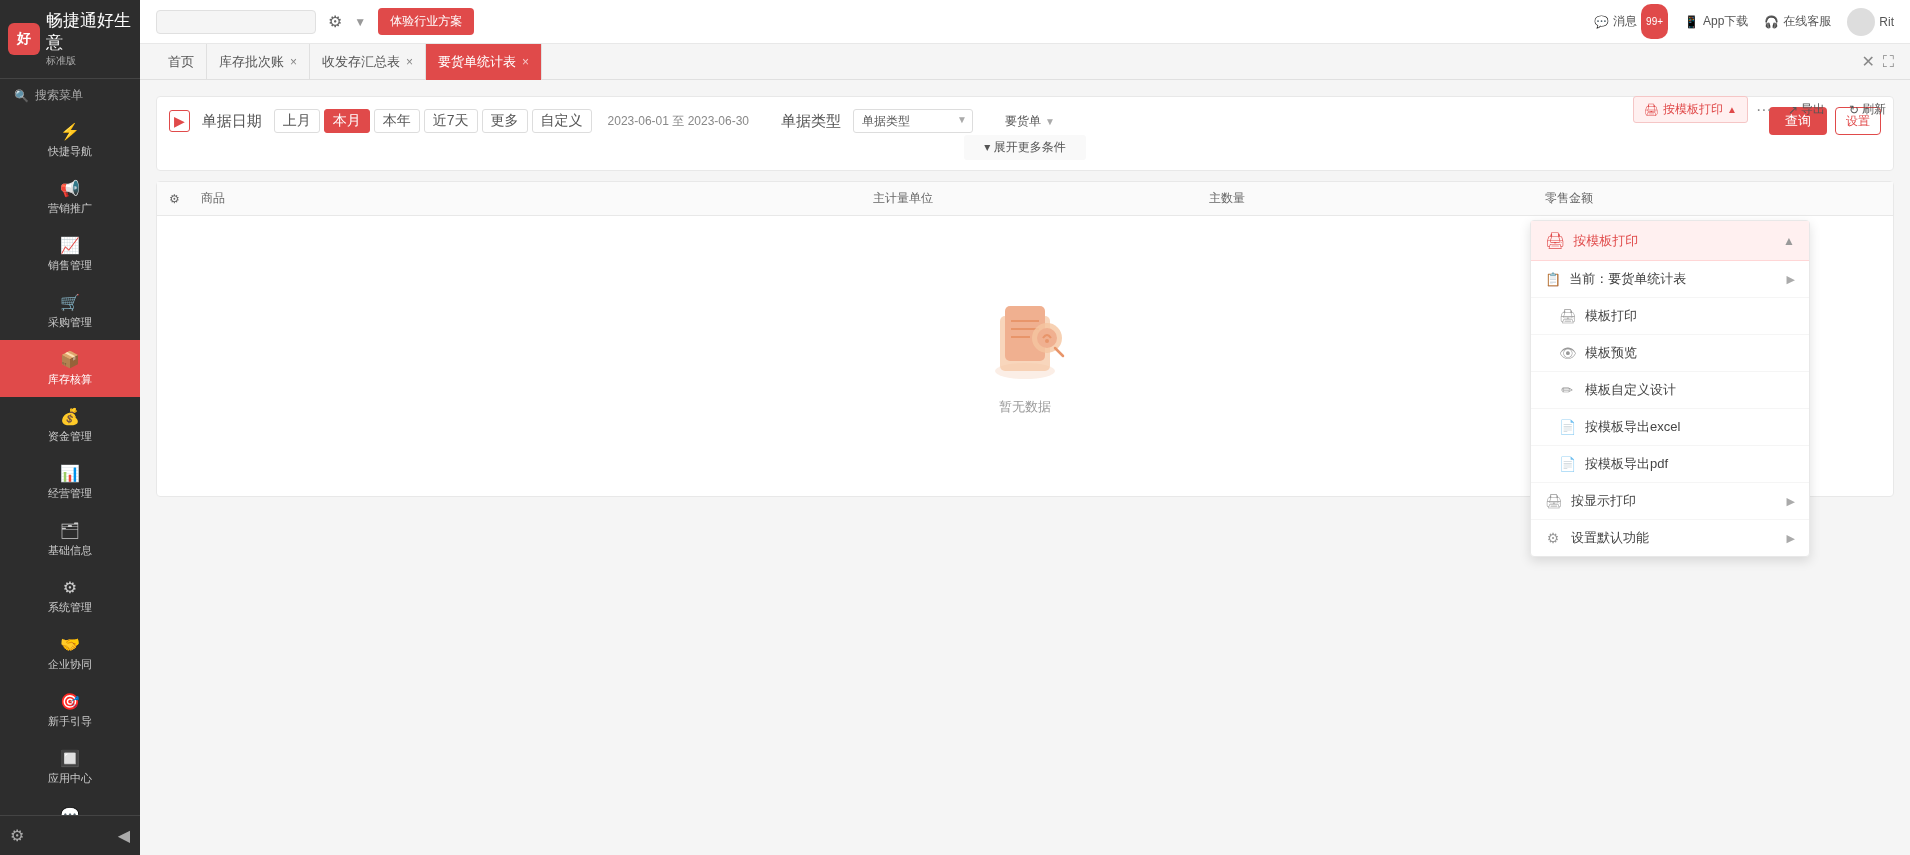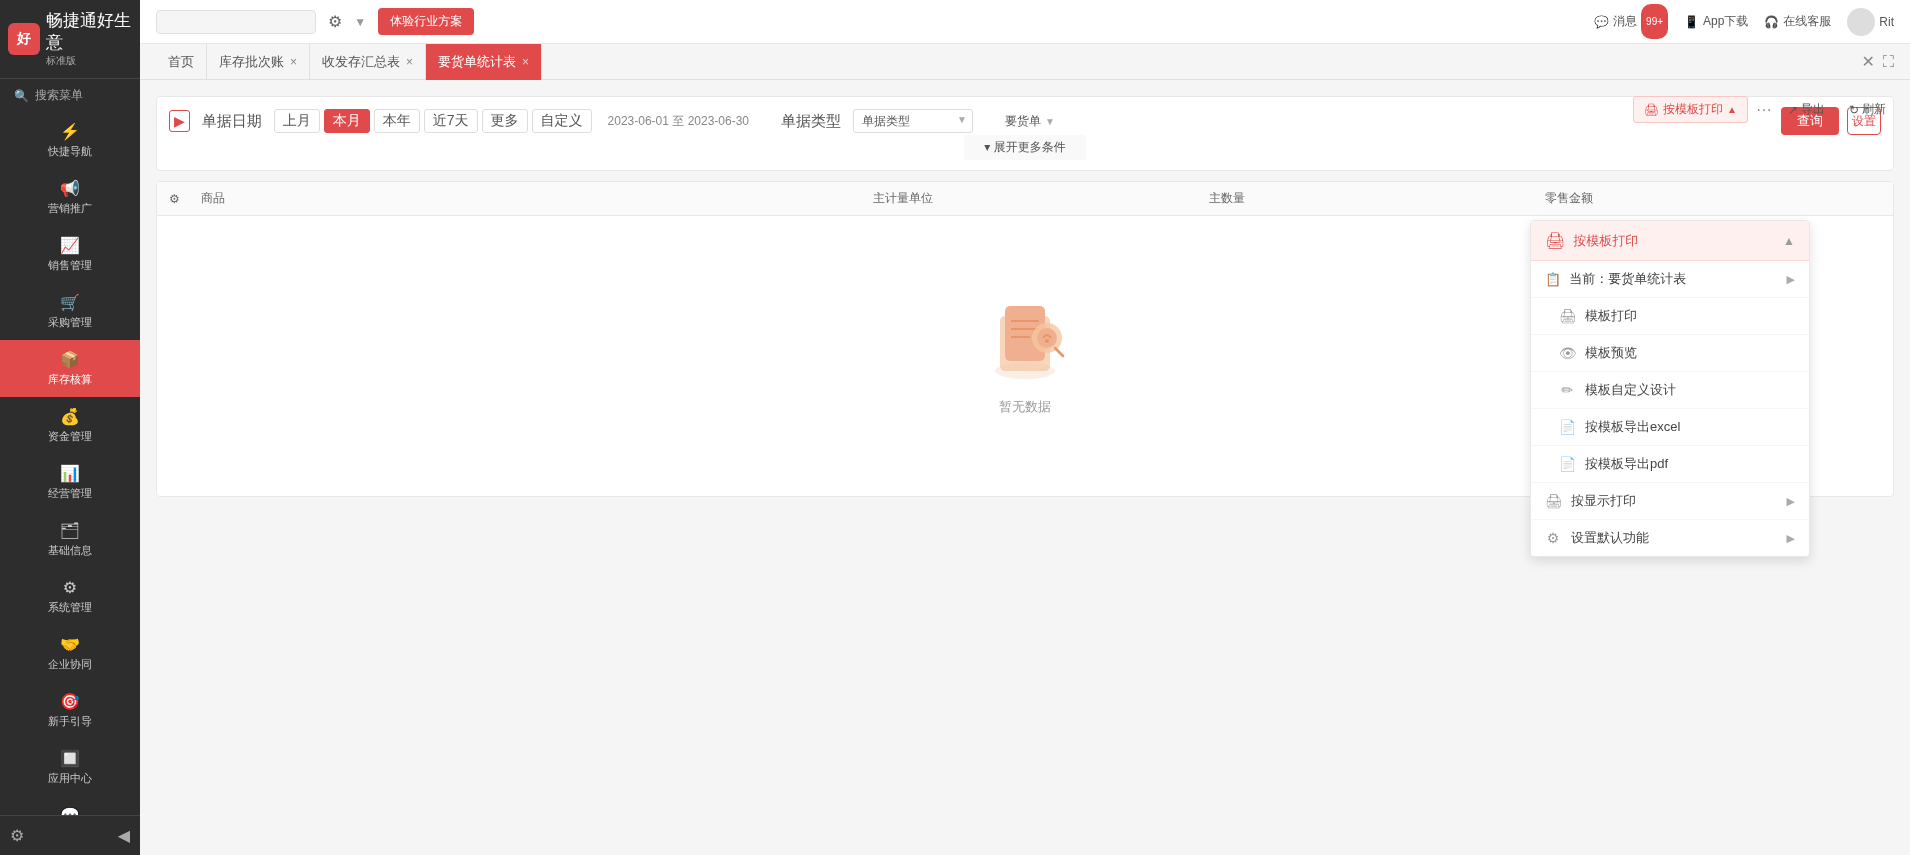--- a/index.html
+++ b/index.html
@@ -234,21 +234,21 @@
       border: none;
       border-radius: 4px;
       padding: 5px 16px;
       font-size: 13px;
       cursor: pointer;
     }
     .toolbar-btn-outline {
       border: 1px solid #e04a4a;
       color: #e04a4a;
       border-radius: 4px;
-      padding: 4px 4px;
+      padding: 4px 10px;
       font-size: 12px;
       cursor: pointer;
       background: #fff;
     }
 
     
     .dropdown-menu {
       position: absolute;
       top: 140px;
       right: 100px;

